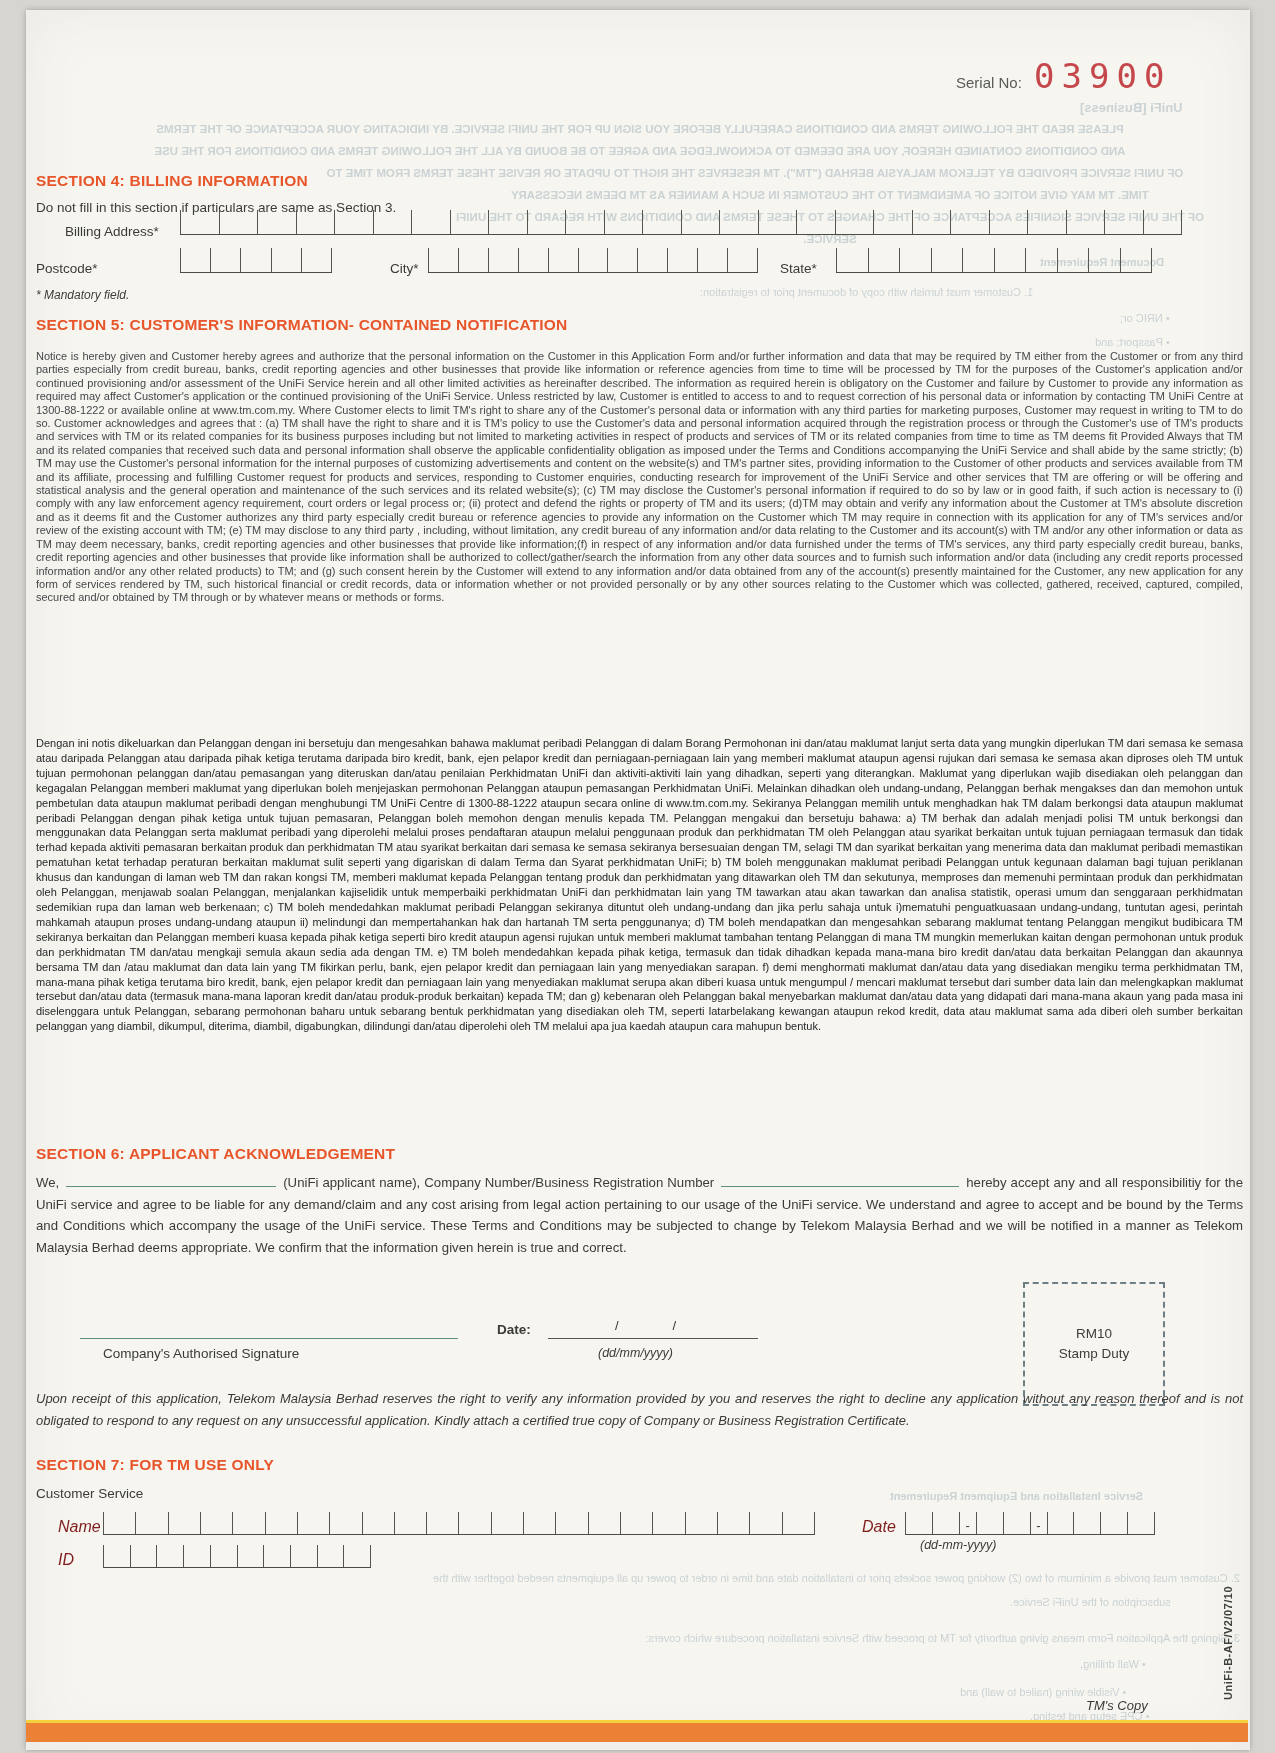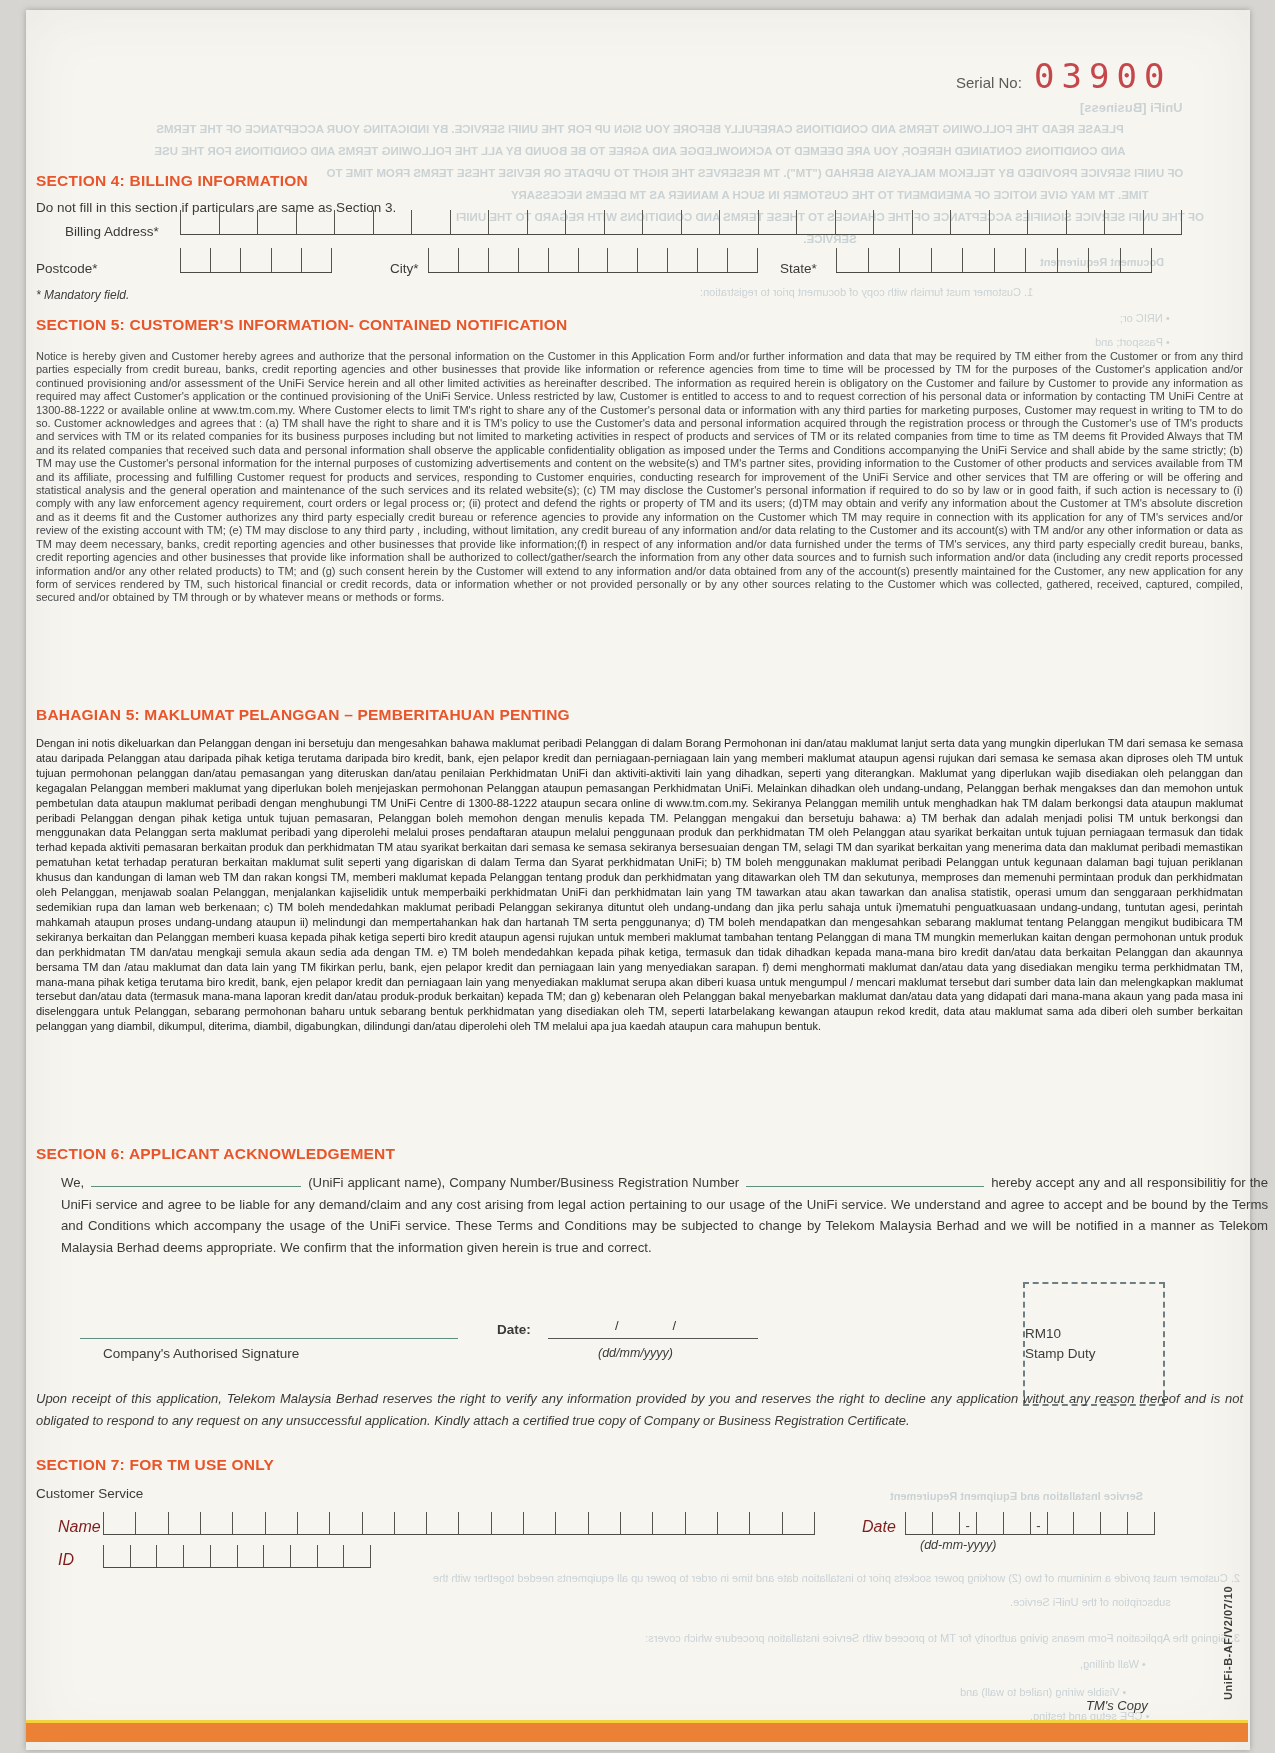--- a/index.html
+++ b/index.html
@@ -25,21 +25,21 @@
   .field-label{font-size:13.5px;color:#3a3a38;white-space:nowrap;}
   .mandatory{font-size:12px;font-style:italic;color:#3d3d3b;}
   
   .ack{font-size:13.2px;line-height:21.5px;color:#3b3b38;text-align:justify;}
   .blank{display:inline-block;border-bottom:1.5px solid #5d8f80;height:13px;vertical-align:baseline;margin:0 7px;}
   .w1{width:210px;} .w2{width:238px;}
   .sig-line{border-bottom:1.5px solid #5d8f80;}
   .date-line{border-bottom:1.5px solid #555;display:flex;font-size:13px;color:#333;}
   .date-line .seg{flex:1;} .date-line .slash{flex:0 0 auto;padding:0 2px;}
   .under-note{font-size:12.5px;font-style:italic;color:#3c3c3a;white-space:nowrap;}
-  .stamp-box{border:2px dashed #6d7f84;display:flex;flex-direction:column;justify-content:center;
+  .stamp-box{border:2px dashed #6d7f84;display:flex;flex-direction:column;align-items:center;justify-content:center;
              font-size:13.5px;color:#3d3d3b;line-height:20px;}
   .footnote{font-size:13px;font-style:italic;color:#3a3a38;line-height:22px;text-align:justify;}
   
   .s7-label{font-size:16px;color:#7f1d1d;white-space:nowrap;font-style:italic;}
   
   .side-vert{writing-mode:vertical-rl;transform:rotate(180deg);font-size:11px;font-weight:bold;color:#3f3f3c;letter-spacing:.5px;}
   .copy{font-size:13px;font-style:italic;color:#3a3a38;}
   .bottom-bar{background:#ec8136;border-top:3px solid #f4d23d;height:19px;}
   
   .bleed{position:absolute;transform:scaleX(-1);color:#9fb0ba;opacity:.5;pointer-events:none;}
@@ -140,25 +140,24 @@
       <span class="cc"></span>
       <span class="cc"></span>
       <span class="cc"></span>
     </div>
 
   <div class="mandatory abs" style="left:36px;top:288px;">* Mandatory field.</div>
 
   <div class="sec-title abs" style="left:36px;top:316px;">SECTION 5: CUSTOMER'S INFORMATION- CONTAINED NOTIFICATION</div>
   <div class="legal abs" style="left:36px;top:350px;width:1207px;height:344px;overflow:hidden;">Notice is hereby given and Customer hereby agrees and authorize that the personal information on the Customer in this Application Form and/or further information and data that may be required by TM either from the Customer or from any third parties especially from credit bureau, banks, credit reporting agencies and other businesses that provide like information or reference agencies from time to time will be processed by TM for the purposes of the Customer's application and/or continued provisioning and/or assessment of the UniFi Service herein and all other limited activities as hereinafter described. The information as required herein is obligatory on the Customer and failure by Customer to provide any information as required may affect Customer's application or the continued provisioning of the UniFi Service. Unless restricted by law, Customer is entitled to access to and to request correction of his personal data or information by contacting TM UniFi Centre at 1300-88-1222 or available online at www.tm.com.my. Where Customer elects to limit TM's right to share any of the Customer's personal data or information with any third parties for marketing purposes, Customer may request in writing to TM to do so. Customer acknowledges and agrees that : (a) TM shall have the right to share and it is TM's policy to use the Customer's data and personal information acquired through the registration process or through the Customer's use of TM's products and services with TM or its related companies for its business purposes including but not limited to marketing activities in respect of products and services of TM or its related companies from time to time as TM deems fit Provided Always that TM and its related companies that received such data and personal information shall observe the applicable confidentiality obligation as imposed under the Terms and Conditions accompanying the UniFi Service and shall abide by the same strictly; (b) TM may use the Customer's personal information for the internal purposes of customizing advertisements and content on the website(s) and TM's partner sites, providing information to the Customer of other products and services available from TM and its affiliate, processing and fulfilling Customer request for products and services, responding to Customer enquiries, conducting research for improvement of the UniFi Service and other services that TM are offering or will be offering and statistical analysis and the general operation and maintenance of the such services and its related website(s); (c) TM may disclose the Customer's personal information if required to do so by law or in good faith, if such action is necessary to (i) comply with any law enforcement agency requirement, court orders or legal process or; (ii) protect and defend the rights or property of TM and its users; (d)TM may obtain and verify any information about the Customer at TM's absolute discretion and as it deems fit and the Customer authorizes any third party especially credit bureau or reference agencies to provide any information on the Customer which TM may require in connection with its application for any of TM's services and/or review of the existing account with TM; (e) TM may disclose to any third party , including, without limitation, any credit bureau of any information and/or data relating to the Customer and its account(s) with TM and/or any other information or data as TM may deem necessary, banks, credit reporting agencies and other businesses that provide like information;(f) in respect of any information and/or data furnished under the terms of TM's services, any third party especially credit bureau, banks, credit reporting agencies and other businesses that provide like information shall be authorized to collect/gather/search the information from any other data sources and to furnish such information and/or data (including any credit reports processed information and/or any other related products) to TM; and (g) such consent herein by the Customer will extend to any information and/or data obtained from any of the account(s) presently maintained for the Customer, any new application for any form of services rendered by TM, such historical financial or credit records, data or information whether or not provided personally or by any other sources relating to the Customer which was collected, gathered, received, captured, compiled, secured and/or obtained by TM through or by whatever means or methods or forms.</div>
 
-  <div class="sec-title abs" style="left:36px;top:706px;">BAHAGIAN 5: MAKLUMAT PELANGGAN – PEMBERITAHUAN PENTING</div>
   <div class="legal-my abs" style="left:36px;top:736px;width:1207px;height:402px;overflow:hidden;">Dengan ini notis dikeluarkan dan Pelanggan dengan ini bersetuju dan mengesahkan bahawa maklumat peribadi Pelanggan di dalam Borang Permohonan ini dan/atau maklumat lanjut serta data yang mungkin diperlukan TM dari semasa ke semasa atau daripada Pelanggan atau daripada pihak ketiga terutama daripada biro kredit, bank, ejen pelapor kredit dan perniagaan-perniagaan lain yang memberi maklumat ataupun agensi rujukan dari semasa ke semasa akan diproses oleh TM untuk tujuan permohonan pelanggan dan/atau pemasangan yang diteruskan dan/atau penilaian Perkhidmatan UniFi dan aktiviti-aktiviti lain yang dihadkan, seperti yang diterangkan. Maklumat yang diperlukan wajib disediakan oleh pelanggan dan kegagalan Pelanggan memberi maklumat yang diperlukan boleh menjejaskan permohonan Pelanggan ataupun pemasangan Perkhidmatan UniFi. Melainkan dihadkan oleh undang-undang, Pelanggan berhak mengakses dan dan memohon untuk pembetulan data ataupun maklumat peribadi dengan menghubungi TM UniFi Centre di 1300-88-1222 ataupun secara online di www.tm.com.my. Sekiranya Pelanggan memilih untuk menghadkan hak TM dalam berkongsi data ataupun maklumat peribadi Pelanggan dengan pihak ketiga untuk tujuan pemasaran, Pelanggan boleh memohon dengan menulis kepada TM. Pelanggan mengakui dan bersetuju bahawa: a) TM berhak dan adalah menjadi polisi TM untuk berkongsi dan menggunakan data Pelanggan serta maklumat peribadi yang diperolehi melalui proses pendaftaran ataupun melalui penggunaan produk dan perkhidmatan TM oleh Pelanggan atau syarikat berkaitan untuk tujuan perniagaan termasuk dan tidak terhad kepada aktiviti pemasaran berkaitan produk dan perkhidmatan TM atau syarikat berkaitan dari semasa ke semasa sekiranya bersesuaian dengan TM, selagi TM dan syarikat berkaitan yang menerima data dan maklumat peribadi memastikan pematuhan ketat terhadap peraturan berkaitan maklumat sulit seperti yang digariskan di dalam Terma dan Syarat perkhidmatan UniFi; b) TM boleh menggunakan maklumat peribadi Pelanggan untuk kegunaan dalaman bagi tujuan periklanan khusus dan kandungan di laman web TM dan rakan kongsi TM, memberi maklumat kepada Pelanggan tentang produk dan perkhidmatan yang ditawarkan oleh TM dan sekutunya, memproses dan memenuhi permintaan produk dan perkhidmatan oleh Pelanggan, menjawab soalan Pelanggan, menjalankan kajiselidik untuk memperbaiki perkhidmatan UniFi dan perkhidmatan lain yang TM tawarkan atau akan tawarkan dan analisa statistik, operasi umum dan senggaraan perkhidmatan sedemikian rupa dan laman web berkenaan; c) TM boleh mendedahkan maklumat peribadi Pelanggan sekiranya dituntut oleh undang-undang dan jika perlu sahaja untuk i)mematuhi penguatkuasaan undang-undang, tuntutan agesi, perintah mahkamah ataupun proses undang-undang ataupun ii) melindungi dan mempertahankan hak dan hartanah TM serta penggunanya; d) TM boleh mendapatkan dan mengesahkan sebarang maklumat tentang Pelanggan mengikut budibicara TM sekiranya berkaitan dan Pelanggan memberi kuasa kepada pihak ketiga seperti biro kredit ataupun agensi rujukan untuk memberi maklumat tambahan tentang Pelanggan di mana TM mungkin memerlukan kaitan dengan permohonan untuk produk dan perkhidmatan TM dan/atau mengkaji semula akaun sedia ada dengan TM. e) TM boleh mendedahkan kepada pihak ketiga, termasuk dan tidak dihadkan kepada mana-mana biro kredit dan/atau data berkaitan Pelanggan dan akaunnya bersama TM dan /atau maklumat dan data lain yang TM fikirkan perlu, bank, ejen pelapor kredit dan perniagaan lain yang menyediakan sarapan. f) demi menghormati maklumat dan/atau data yang disediakan mengiku terma perkhidmatan TM, mana-mana pihak ketiga terutama biro kredit, bank, ejen pelapor kredit dan perniagaan lain yang menyediakan maklumat serupa akan diberi kuasa untuk mengumpul / mencari maklumat tersebut dari sumber data lain dan melengkapkan maklumat tersebut dan/atau data (termasuk mana-mana laporan kredit dan/atau produk-produk berkaitan) kepada TM; dan g) kebenaran oleh Pelanggan bakal menyebarkan maklumat dan/atau data yang didapati dari mana-mana akaun yang pada masa ini diselenggara untuk Pelanggan, sebarang permohonan baharu untuk sebarang bentuk perkhidmatan yang disediakan oleh TM, seperti latarbelakang kewangan ataupun rekod kredit, data atau maklumat sama ada diberi oleh sumber berkaitan pelanggan yang diambil, dikumpul, diterima, diambil, digabungkan, dilindungi dan/atau diperolehi oleh TM melalui apa jua kaedah ataupun cara mahupun bentuk.</div>
 
   <div class="sec-title abs" style="left:36px;top:1145px;">SECTION 6: APPLICANT ACKNOWLEDGEMENT</div>
-  <div class="ack abs" style="left:36px;top:1172px;width:1207px;margin-left:25px;">
+  <div class="ack abs" style="left:36px;top:1172px;width:1207px;">
     <span>We,</span><span class="blank w1"></span><span>(UniFi applicant name), Company Number/Business Registration Number</span><span class="blank w2"></span><span>hereby accept any and all responsibilitiy for the UniFi service and agree to be liable for any demand/claim and any cost arising from legal action pertaining to our usage of the UniFi service. We understand and agree to accept and be bound by the Terms and Conditions which accompany the usage of the UniFi service. These Terms and Conditions may be subjected to change by Telekom Malaysia Berhad and we will be notified in a manner as Telekom Malaysia Berhad deems appropriate. We confirm that the information given herein is true and correct.</span>
   </div>
 
   <div class="sig-line abs" style="left:80px;top:1318px;width:378px;height:20px;"></div>
   <div class="body-13 abs" style="left:103px;top:1346px;">Company's Authorised Signature</div>
 
   <span class="field-label abs" style="left:497px;top:1322px;font-weight:bold;">Date:</span>
   <div class="date-line abs" style="left:548px;top:1318px;width:210px;height:20px;">
     <span class="seg" style="flex:1.3;"></span>
       <span class="slash">/</span>

